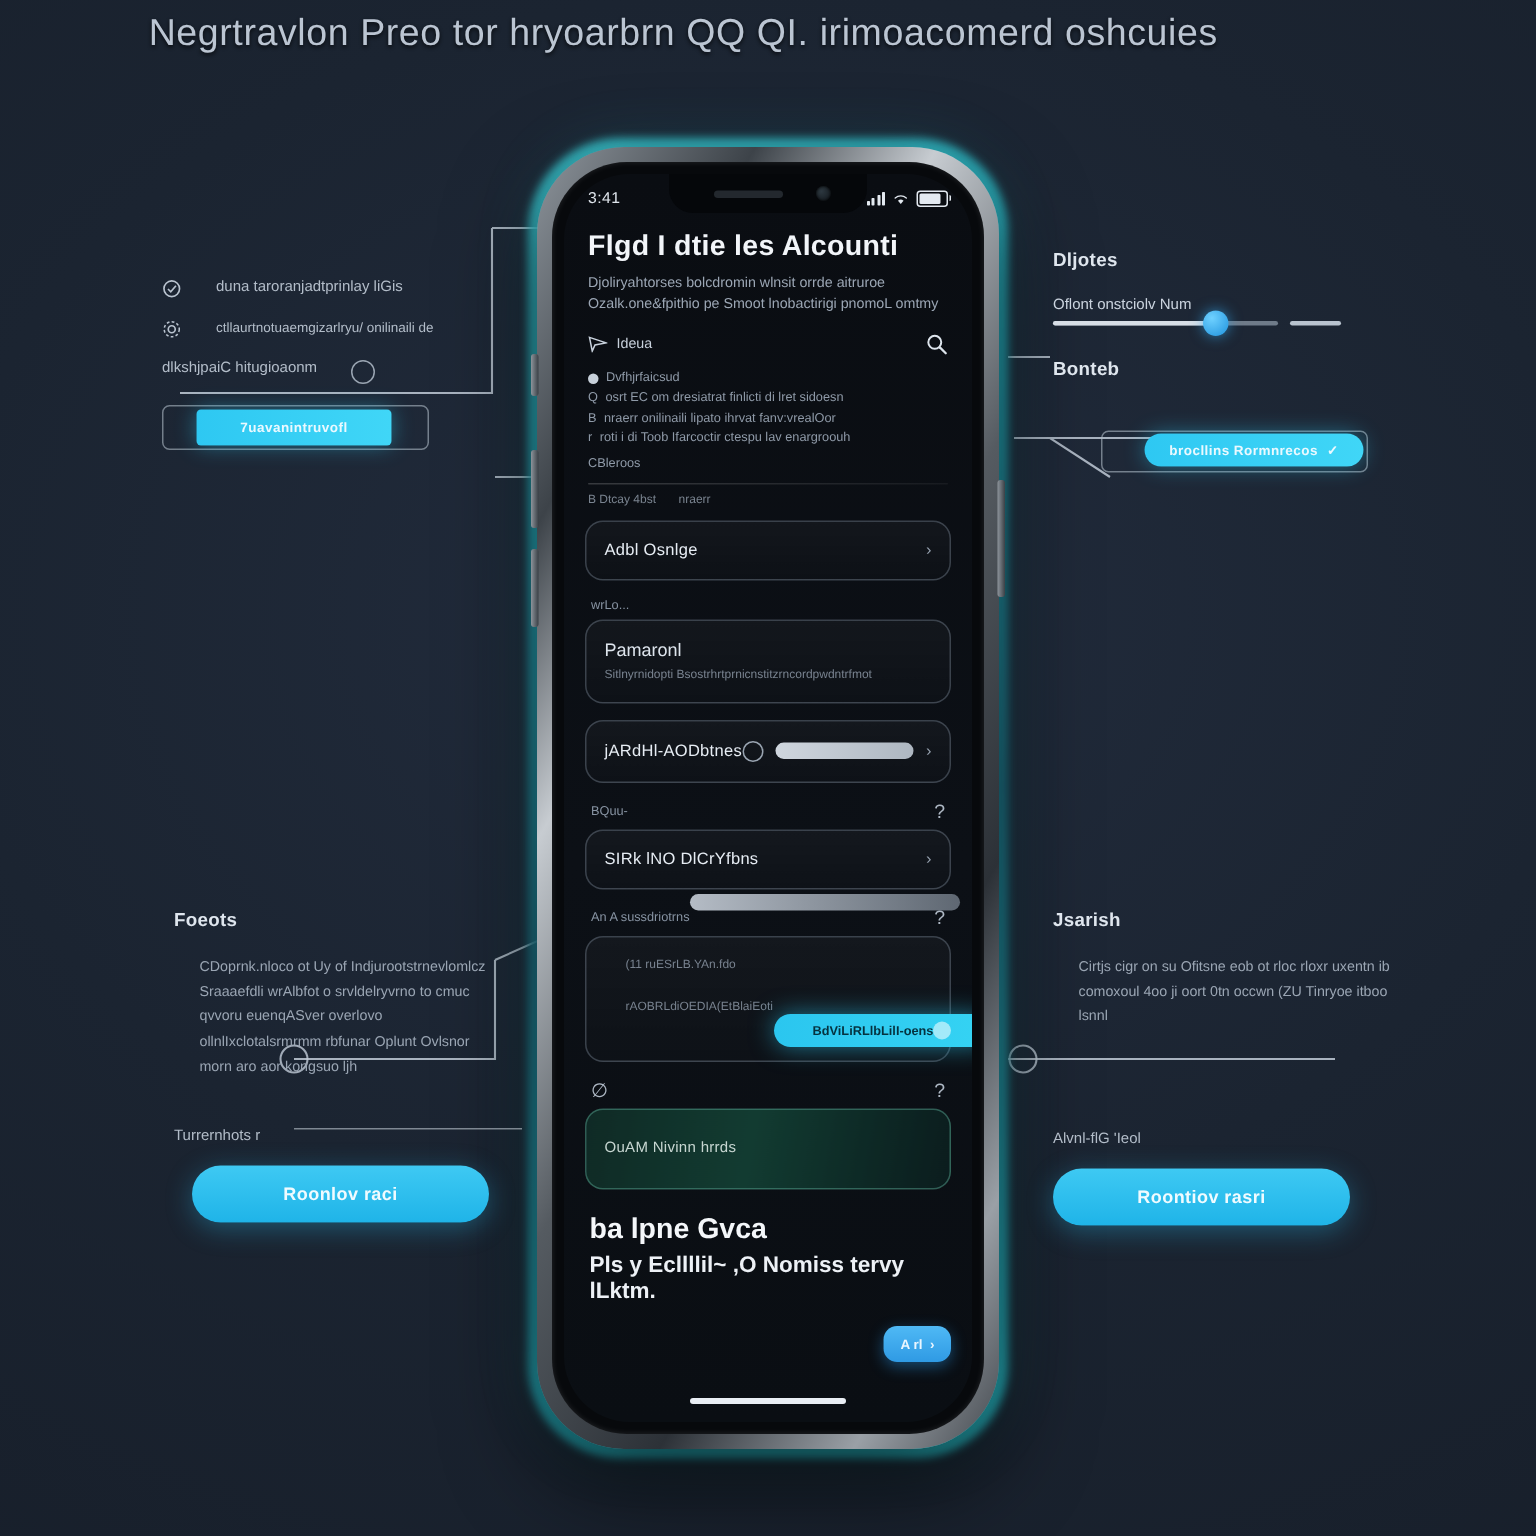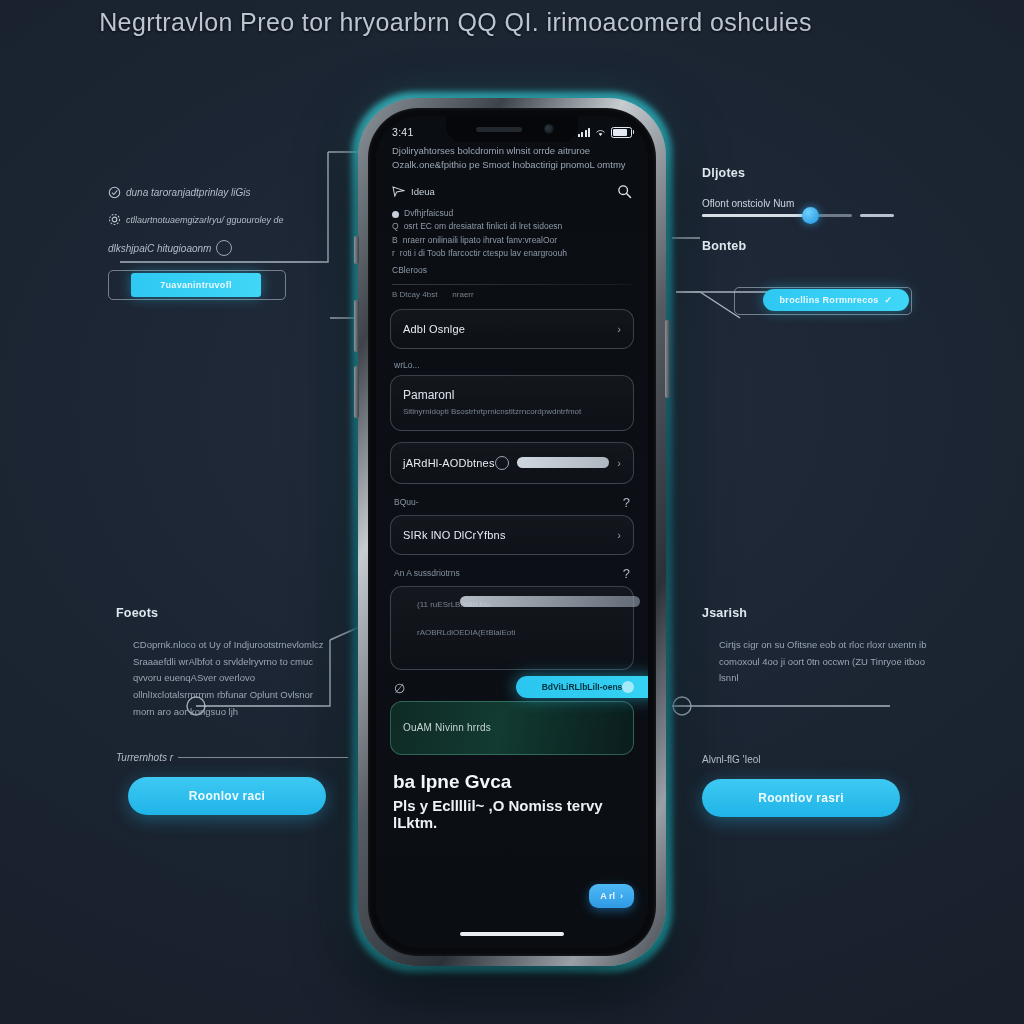--- a/index.html
+++ b/index.html
@@ -155,21 +155,21 @@
   .ghost-btn .fillbar{
     position:absolute;left:22px;top:2px;width:130px;height:24px;border-radius:3px;
     background:linear-gradient(90deg,#2ec8f2,#40d6f7);
     display:flex;align-items:center;justify-content:center;
     color:#eaf9ff;font-size:9px;font-weight:bold;letter-spacing:.3px;
     box-shadow:0 0 14px rgba(45,200,240,.45);
   }
   .ghost-btn.right .fillbar{
     left:28px;width:146px;border-radius:13px;
   }
-  .ann-label-inline{display:flex;align-items:center;gap:5px;color:#cbd4df;font-size:10.5px;margin-bottom:14px;font-style:italic;}
+  .ann-label-inline{display:flex;gap:23px;color:#cbd4df;font-size:10.5px;margin-bottom:14px;}
   .ann-label-inline .line{flex:1;height:1px;background:rgba(210,218,228,.55);}
 
   .cta-big{
     width:198px;height:38px;border-radius:19px;
     background:linear-gradient(180deg,#3ec9f3,#1fb4e8);
     display:flex;align-items:center;justify-content:center;
     color:#f0fbff;font-size:12px;font-weight:bold;letter-spacing:.3px;
     box-shadow:0 4px 18px rgba(40,185,235,.35);
   }
 </style>
@@ -229,20 +229,21 @@
           <path d="M2.6 5.3 a8.2 8.2 0 0 1 10.8 0" stroke="#e3e9f0" stroke-width="1.3" fill="none" stroke-linecap="round"></path>
         </svg>
         <span class="batt">
             <i></i>
           </span>
       </span>
     </div>
 
     <div class="screen-content">
 
+      <div class="app-h1">Flgd I dtie les Alcounti</div>
       <div class="app-sub">Djoliryahtorses bolcdromin wlnsit orrde aitruroe Ozalk.one&amp;fpithio pe Smoot lnobactirigi pnomoL omtmy</div>
 
       <div class="row-ic">
         <span class="lbl">
           <svg width="13" height="11" viewBox="0 0 14 12">
             <path d="M1 1 L13 5 L5 6.5 L3 11 Z" fill="none" stroke="#c8d1dc" stroke-width="1.1"></path>
           </svg>
           <span>Ideua</span>
         </span>
         <svg width="15" height="15" viewBox="0 0 16 16">
@@ -349,21 +350,21 @@
         <circle cx="7" cy="7" r="5.6" fill="none" stroke="#b9c3cf" stroke-width="1.2"></circle>
         <path d="M4.3 7.2 L6.3 9.2 L10 4.8" fill="none" stroke="#b9c3cf" stroke-width="1.2"></path>
       </svg>
       <span class="small">duna taroranjadtprinlay liGis</span>
     </div>
     <div class="ann-label-inline">
       <svg width="13" height="13" viewBox="0 0 14 14">
         <circle cx="7" cy="7" r="2.5" fill="none" stroke="#b9c3cf" stroke-width="1.2"></circle>
         <circle cx="7" cy="7" r="5.4" fill="none" stroke="#b9c3cf" stroke-width="1.1" stroke-dasharray="2 1.6"></circle>
       </svg>
-      <span class="small" style="font-size:9px;">ctllaurtnotuaemgizarlryu/ gguouroley de</span>
+      <span class="small" style="font-size:9px;">ctllaurtnotuaemgizarlryu/ onilinaili de</span>
     </div>
     <div class="ann-label-inline">
       <span class="small">dlkshjpaiC  hitugioaonm</span>
       <span class="dot-ic" style="width:14px;height:14px;"></span>
     </div>
     <div class="ghost-btn" style="margin-top:12px;">
       <div class="fillbar">
         <span>7uavanintruvofl</span>
       </div>
     </div>

